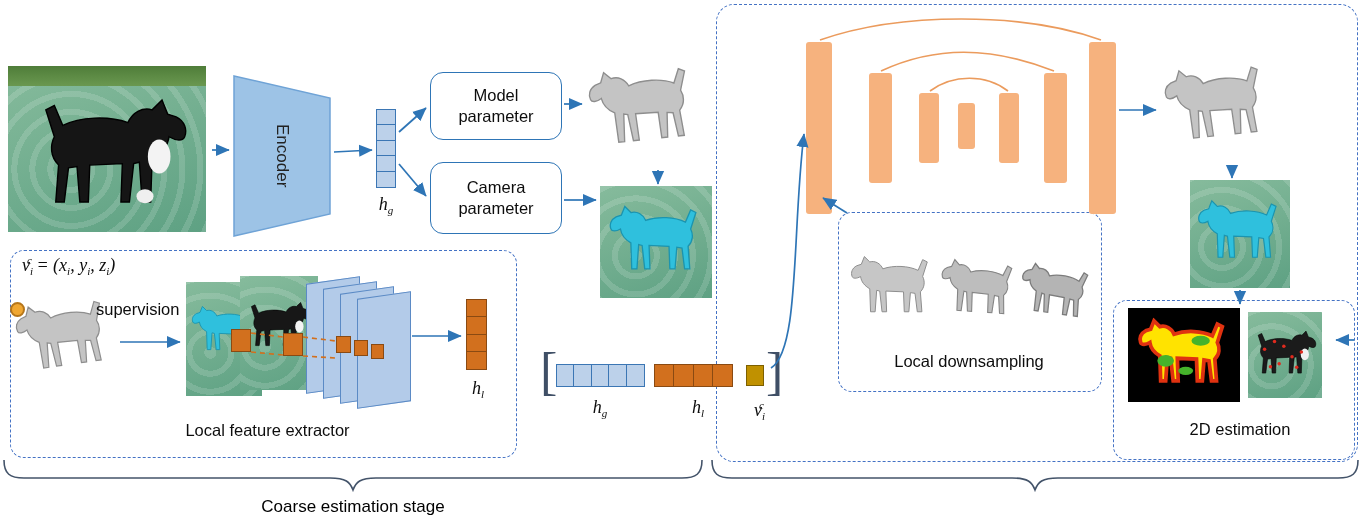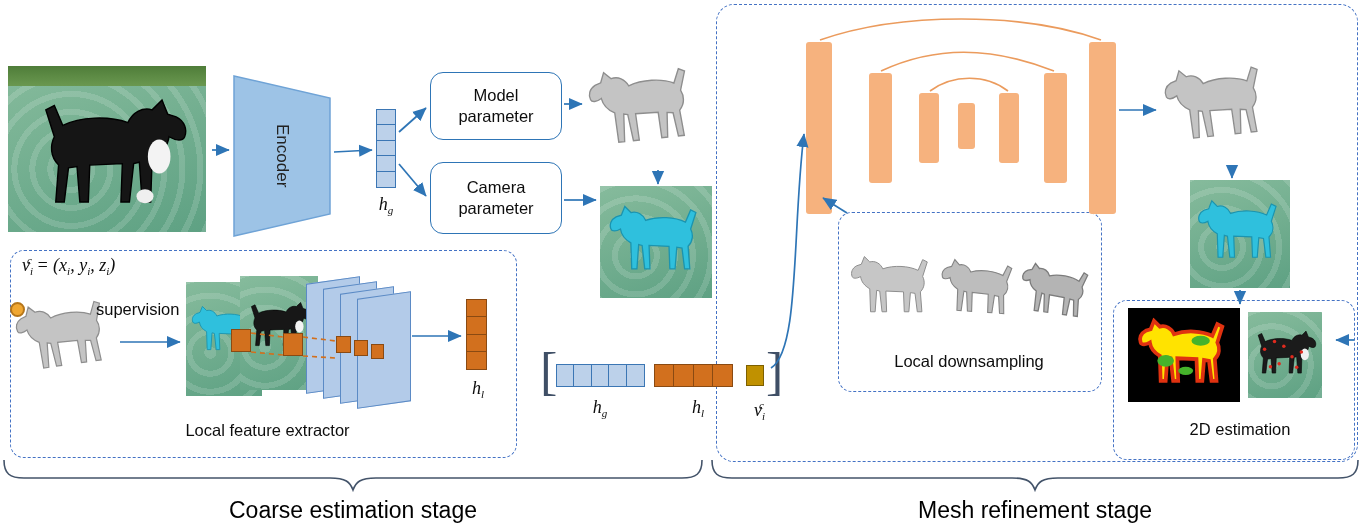--- a/index.html
+++ b/index.html
@@ -31,21 +31,21 @@
   .ocell{width:21px;height:19px;background:#d2701e;border:1.4px solid #8a4a12;margin-top:-1.4px;box-sizing:border-box;}
   .ocellh{width:21px;height:23px;background:#d2701e;border:1.4px solid #8a4a12;margin-left:-1.4px;box-sizing:border-box;}
   .osq{position:absolute;background:#d2701e;border:1.2px solid #8a4a12;box-sizing:border-box;}
   .olive{position:absolute;width:18px;height:21px;background:#c09100;border:1.4px solid #7d6000;box-sizing:border-box;}
   .bracket{position:absolute;font-family:"Liberation Serif",serif;font-size:52px;line-height:1;color:#3f4f66;}
   .plane{position:absolute;width:54px;height:110px;background:#b3cbe9;border:1.3px solid #5b8ac5;
     transform:skewY(-8deg);box-sizing:border-box;}
   .bar{position:absolute;background:#f6b27e;border-radius:3px;}
   .mask-img{position:absolute;background:#000;}
   .dot{position:absolute;width:15px;height:15px;border-radius:50%;background:#f0a732;border:2px solid #b5761b;box-sizing:border-box;}
-  .stage-lbl{position:absolute;font-size:23px;color:#000;text-align:center;}
+  .stage-lbl{position:absolute;font-size:17px;color:#000;text-align:center;}
   svg.connect{position:absolute;left:0;top:0;z-index:30;pointer-events:none;}
   .a{stroke:#2e75b6;stroke-width:1.7;fill:none;}
   .arc{stroke:#eb9b5d;stroke-width:1.6;fill:none;}
   .odash{stroke:#d2701e;stroke-width:1.6;stroke-dasharray:5 4;fill:none;}
   .brace{stroke:#44546a;stroke-width:1.6;fill:none;}
 </style>
 </head>
 <body>
 
 <div class="canvas">
@@ -214,21 +214,20 @@
           <circle cx="88" cy="40" r="3"></circle>
           <circle cx="50" cy="60" r="3"></circle>
         <circle cx="35" cy="65" r="3"></circle>
           <circle cx="80" cy="66" r="3"></circle>
       </g>
     </svg>
   </div>
   <div class="lbl center" style="left:1150px;top:420px;width:180px;">2D estimation</div>
 
   <div class="stage-lbl" style="left:173px;top:497px;width:360px;">Coarse estimation stage</div>
-  <div class="stage-lbl" style="left:855px;top:497px;width:360px;">Mesh refinement stage</div>
 
   <svg class="connect" width="1364" height="526" viewBox="0 0 1364 526">
     <defs>
       <marker id="m-arrow" viewBox="0 0 10 8" markerWidth="9" markerHeight="8" refX="8.5" refY="4" orient="auto">
         <path d="M0,0 L9,4 L0,8 Z" fill="#2e75b6"></path>
       </marker>
     </defs>
 
     <path class="a" marker-end="url(#m-arrow)" d="M212,150 L229,150"></path>
     <path class="a" marker-end="url(#m-arrow)" d="M334,152 L372,150"></path>

